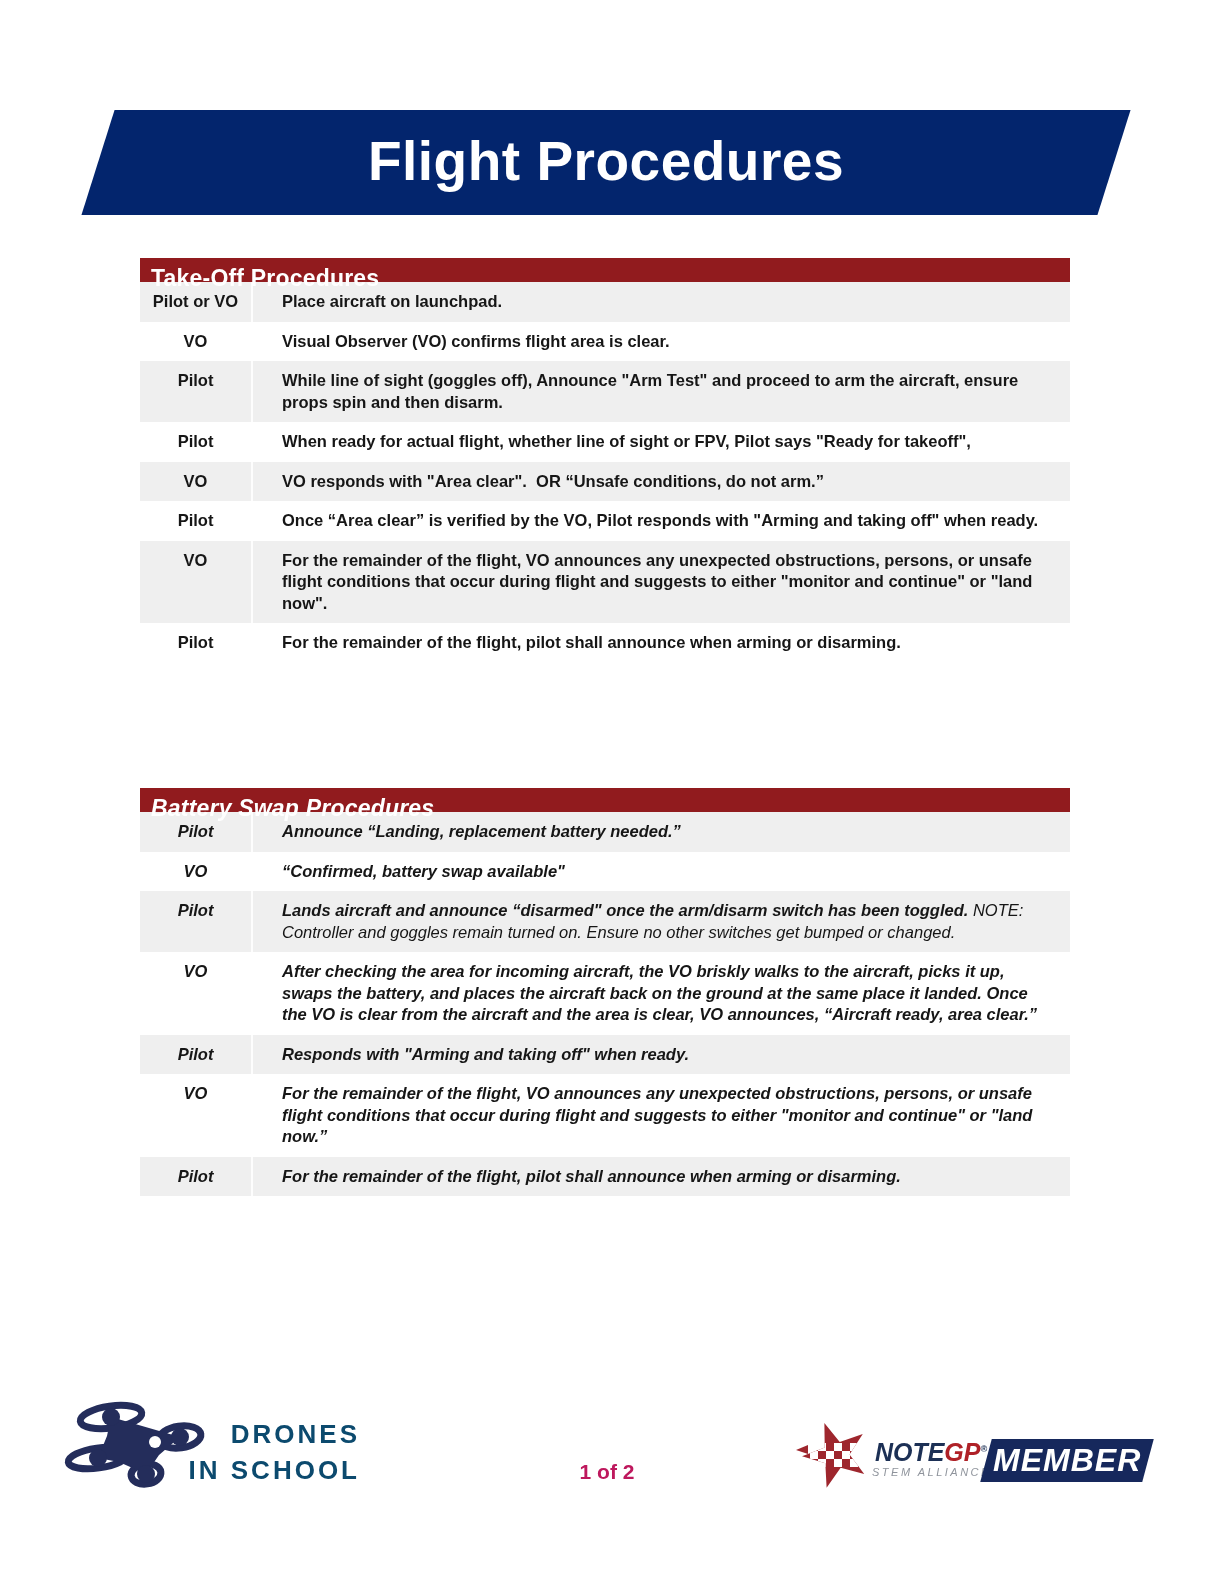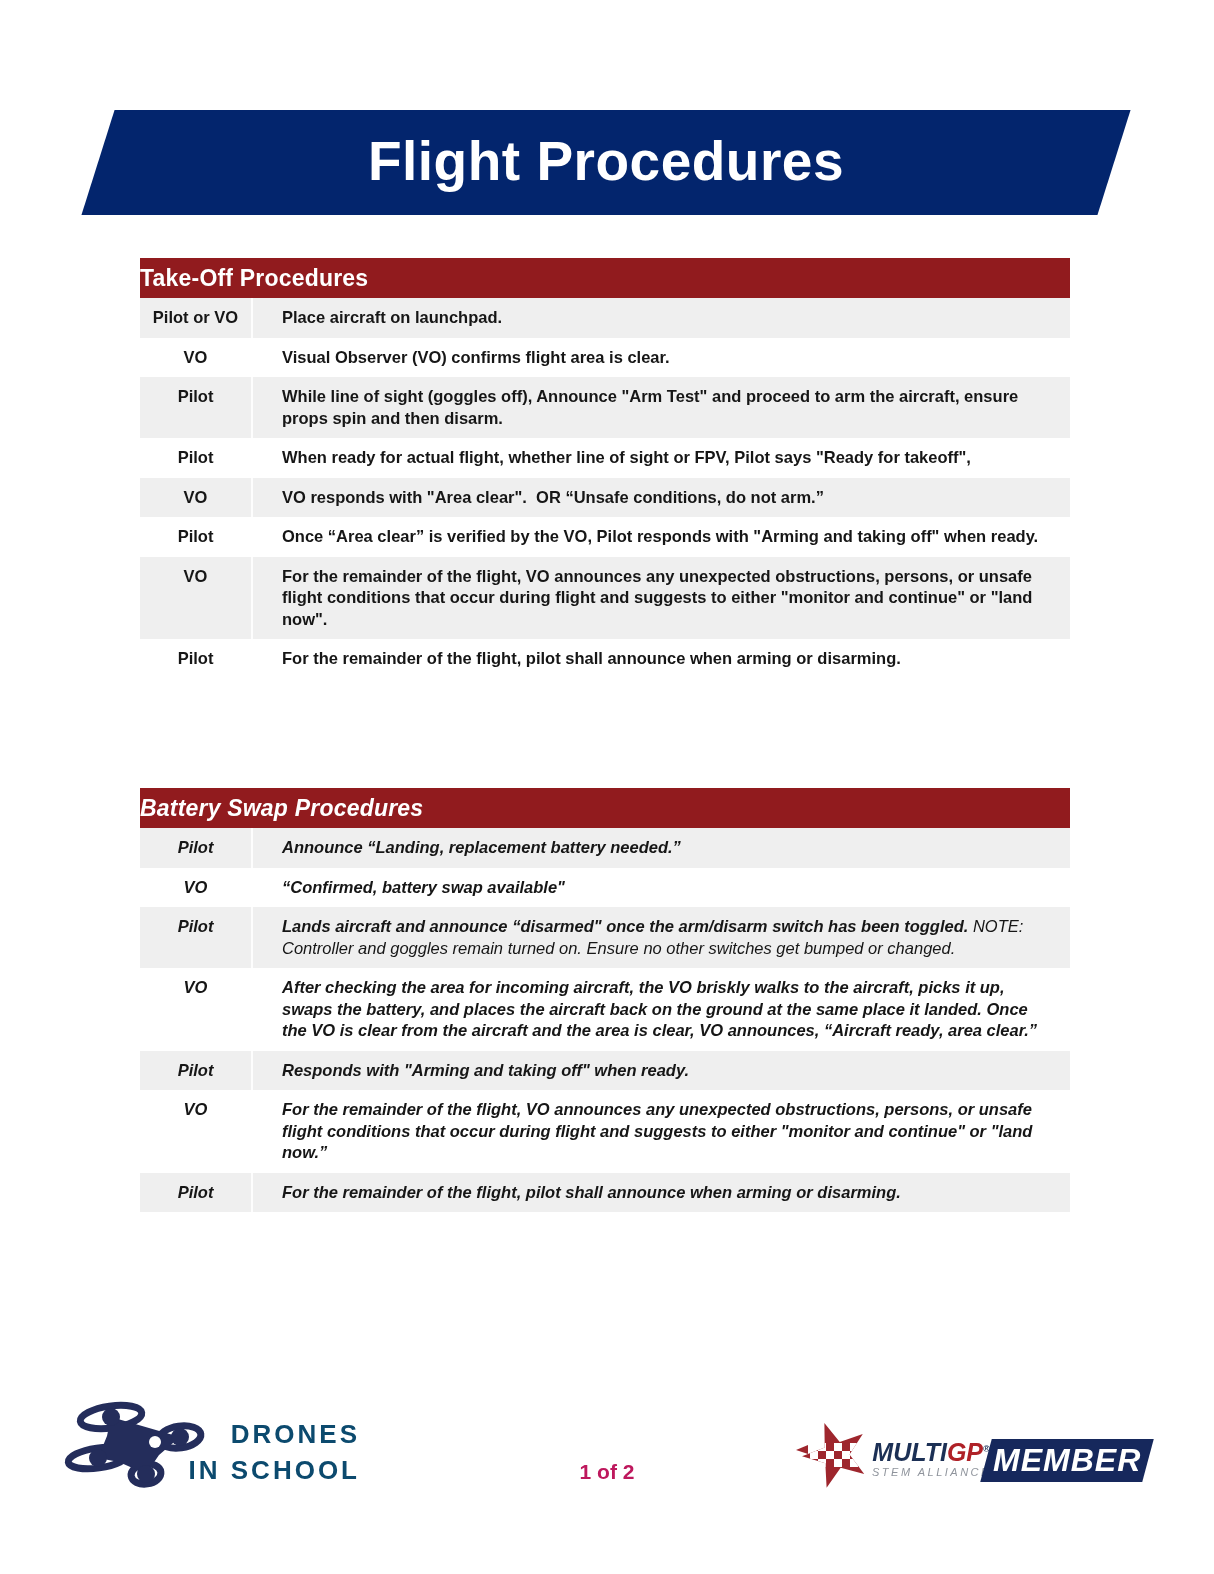--- a/index.html
+++ b/index.html
@@ -30,22 +30,23 @@
     letter-spacing:0.5px;
   }
 
   
   .proc-table { position:absolute; left:140px; width:930px; }
   .table-header {
     background:#911B1E;
     color:#ffffff;
     font-weight:700;
     font-size:23px;
-    height:40px;
+    height:24px;
     line-height:40px;
+    padding-left:11px;
     letter-spacing:0.2px;
   }
   .prow { display:flex; font-size:16.5px; line-height:21.5px; font-weight:600;gap:20px; }
   .proc-table > .prow:nth-child(even) { background:#EFEFEF; }
   .prow .role {
     flex:0 0 113px;
     text-align:center;
     padding:9px 2px;
     border-right:2px solid rgba(255,255,255,0.85);
   }
@@ -219,21 +220,21 @@
             <rect x="30" y="32" width="8" height="8"></rect>
             <rect x="46" y="32" width="8" height="8"></rect>
             <rect x="62" y="32" width="8" height="8"></rect>
           <rect x="22" y="40" width="8" height="8"></rect>
             <rect x="38" y="40" width="8" height="8"></rect>
             <rect x="54" y="40" width="8" height="8"></rect>
         </g>
       </svg>
     </div>
     <div class="multigp-text">
-      <div class="multigp-name"><span>MULTI</span><span class="gp">GP</span><span class="reg">®</span></div>
+      <div class="multigp-name"><span>NOTE</span><span class="gp">GP</span><span class="reg">®</span></div>
       <div class="multigp-sub">STEM ALLIANCE</div>
     </div>
     <div class="member-box">
       <span>MEMBER</span>
     </div>
   </div>
 
 </div>
 
 </body></html>

